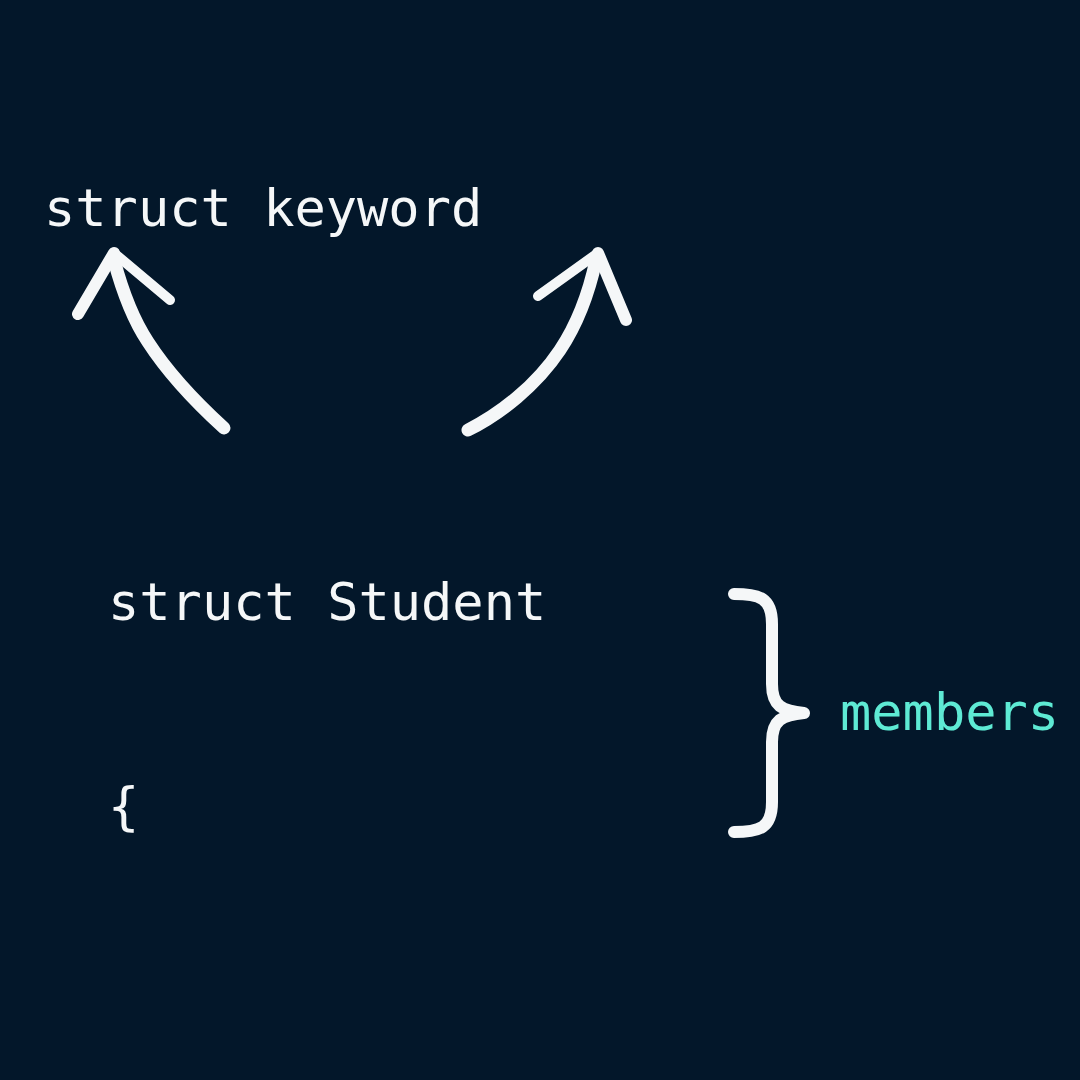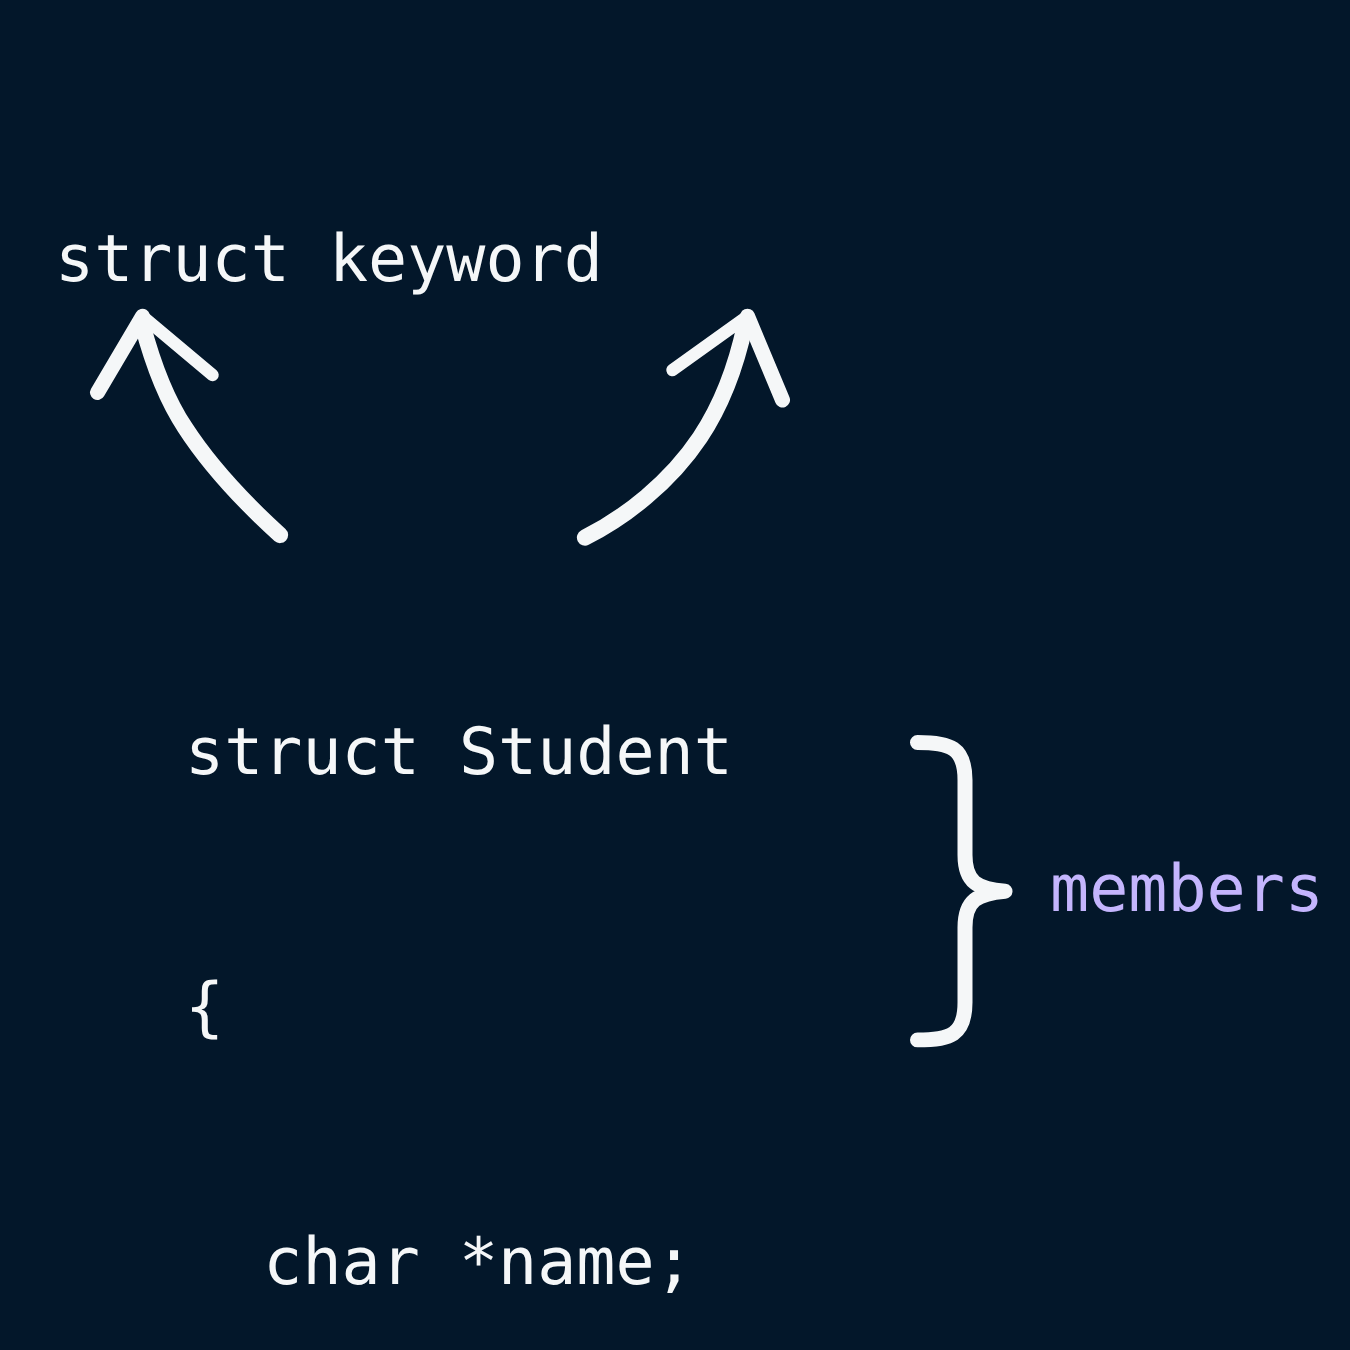--- a/index.html
+++ b/index.html
@@ -43,38 +43,38 @@
   #code-block {
     position: absolute;
     left: 108px;
     top: 432px;
     font-family: "DejaVu Sans Mono", "Liberation Mono", monospace;
     font-size: 52px;
     line-height: 68px;
     white-space: pre;
     color: #f5f7f8;
   }
-  .code-line { white-space: pre; margin-left: 40px; }
+  .code-line { white-space: pre; }
 
   
   #members-brace {
     position: absolute;
     left: 726px;
     top: 588px;
     width: 86px;
     height: 250px;
   }
   #label-members {
     position: absolute;
     left: 840px;
     top: 686px;
     font-family: "DejaVu Sans Mono", "Liberation Mono", monospace;
     font-size: 52px;
     line-height: 1;
-    color: #c4b5fd;
+    color: #5eead4;
     white-space: pre;
   }
 </style>
 </head>
 <body>
 
 <div id="stage">
 
   <div class="annot-label" id="label-keyword">struct keyword</div>
 
@@ -93,21 +93,20 @@
     <path d="M28,192
              C60,176 96,148 120,112
              C140,82 150,50 156,22" fill="none" stroke="#f5f7f8" stroke-width="13" stroke-linecap="round" stroke-linejoin="round"></path>
     <path d="M158,15 L186,82" fill="none" stroke="#f5f7f8" stroke-width="12" stroke-linecap="round"></path>
     <path d="M158,15 L98,58" fill="none" stroke="#f5f7f8" stroke-width="10" stroke-linecap="round"></path>
   </svg>
 
   <div id="code-block">
     <div class="code-line">struct Student</div>
     <div class="code-line">{</div>
-    <div class="code-line">  char *name;</div>
     
     
     
   </div>
 
   <svg id="members-brace" viewBox="0 0 86 250" preserveAspectRatio="none">
     <path d="M8,6
              C34,6 46,10 46,36
              L46,96
              C46,118 56,123 78,125

